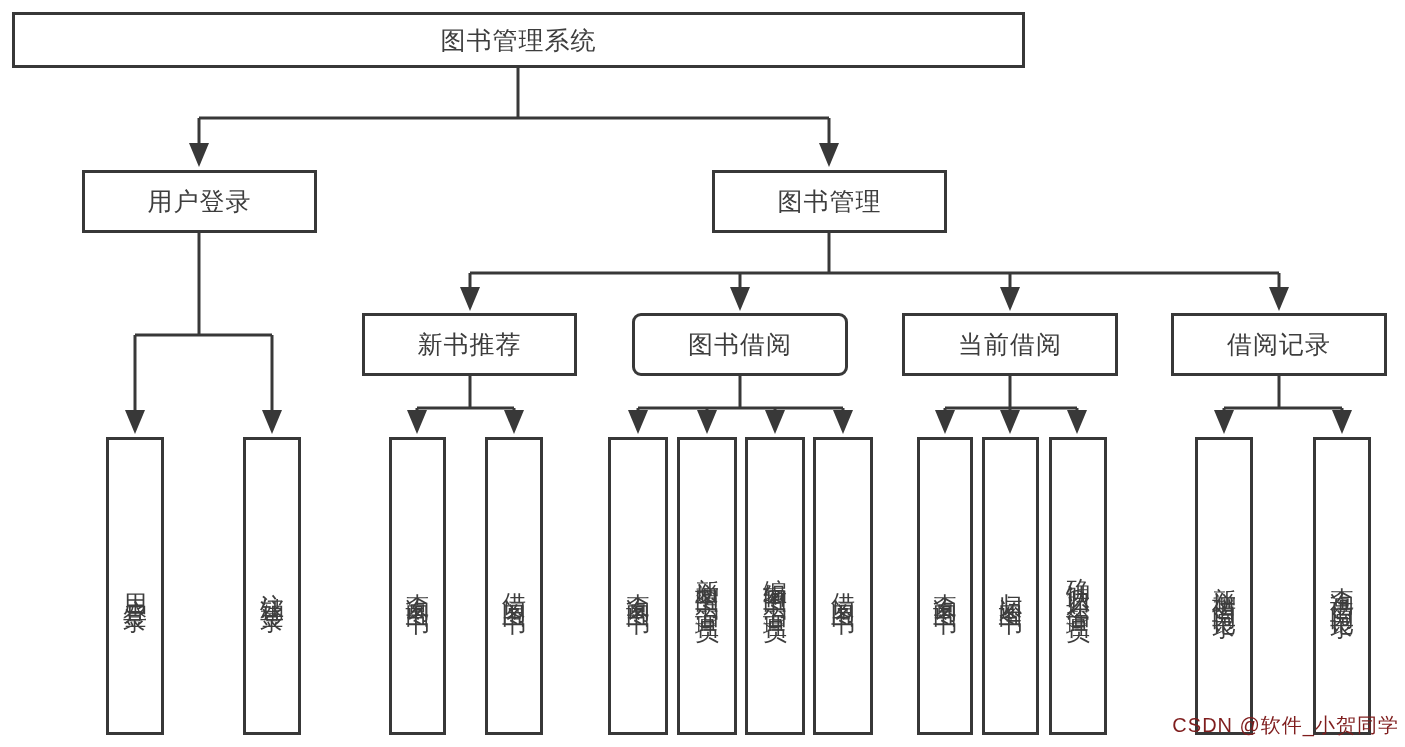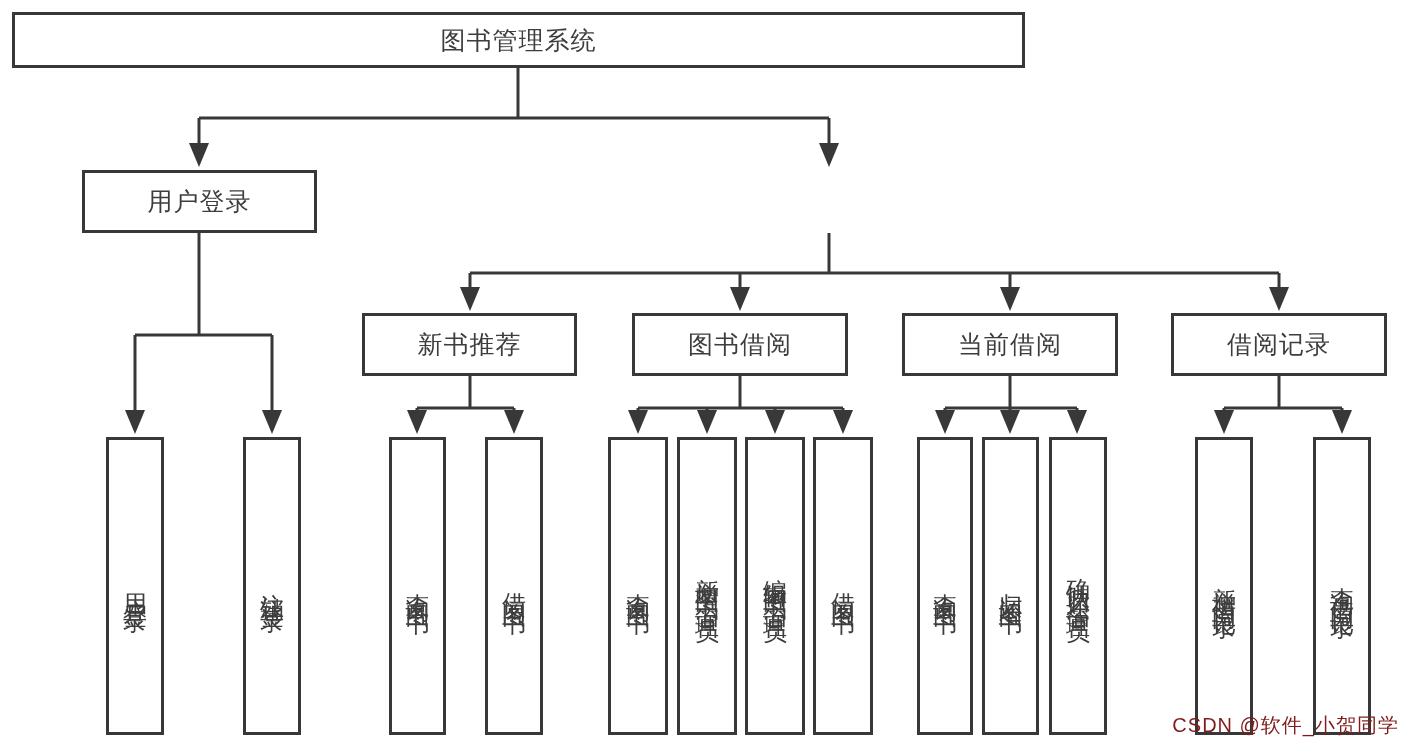--- a/index.html
+++ b/index.html
@@ -105,23 +105,24 @@
       <polygon points="1077,434 1067,410 1087,410" fill="#383838"></polygon>
       <line x1="1224" y1="408" x2="1224" y2="418" stroke="#383838" stroke-width="3"></line>
       <polygon points="1224,434 1214,410 1234,410" fill="#383838"></polygon>
       <line x1="1342" y1="408" x2="1342" y2="418" stroke="#383838" stroke-width="3"></line>
       <polygon points="1342,434 1332,410 1352,410" fill="#383838"></polygon>
     </svg>
 
   <div class="node" style="left:12px; top:12px; width:1013px; height:56px;">图书管理系统</div>
 
   <div class="node" style="left:82px; top:170px; width:235px; height:63px;">用户登录</div>
+  <div class="node" style="left:712px; top:170px; width:235px; height:63px;">图书管理</div>
 
   <div class="node" style="left:362px; top:313px; width:215px; height:63px;">新书推荐</div>
-  <div class="node" style="left:632px; top:313px; width:216px; height:63px;">图书借阅</div>
+  <div class="node" style="left:632px; top:313px; width:216px; height:63px;border-radius:9px;">图书借阅</div>
   <div class="node" style="left:1171px; top:313px; width:216px; height:63px;">借阅记录</div>
   <div class="node" style="left:902px; top:313px; width:216px; height:63px;">当前借阅</div>
 
   <div class="node leaf" style="left:106px; width:58px;">用户登录</div>
   <div class="node leaf" style="left:243px; width:58px;">注销登录</div>
 
   <div class="node leaf" style="left:389px; width:57px;">查询图书</div>
   <div class="node leaf" style="left:485px; width:58px;">借阅图书</div>
 
   <div class="node leaf" style="left:608px; width:60px;">查询图书</div>

